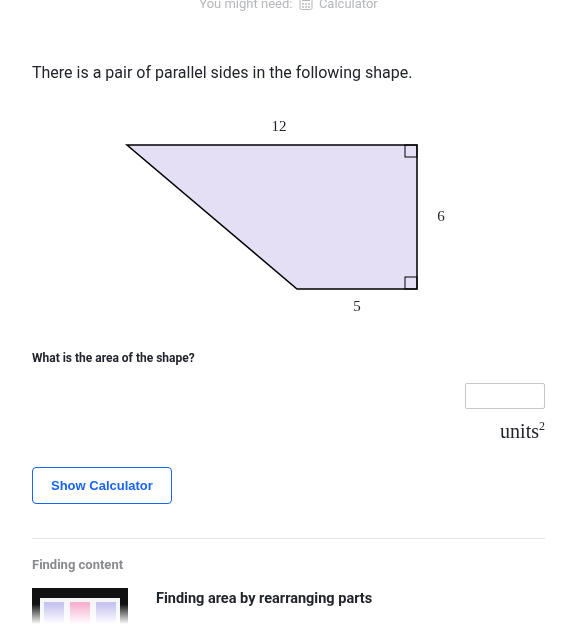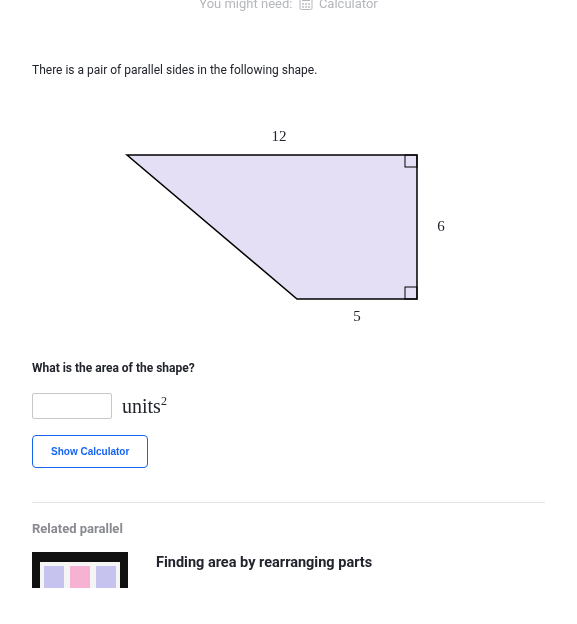--- a/index.html
+++ b/index.html
@@ -24,67 +24,68 @@
     white-space: nowrap;
     overflow: hidden;
   }
   .hint-row .calc-mini {
     display: inline-block;
     width: 14px; height: 14px;
     vertical-align: -2px;
     margin: 0 3px;
   }
   .prompt {
-    font-size: 12px;
+    font-size: 16px;
     margin-top: 50px;
     line-height: 1.5;
   }
   .figure-wrap {
     display: flex;
     justify-content: center;
-    margin-top: 44px;
+    margin-top: 28px;
     margin-bottom: 28px;
   }
   .question {
     font-size: 12px;
     font-weight: 700;
     margin-top: 8px;
   }
   .answer-row {
     margin-top: 18px;
     display: flex;
-    align-items: center;
+    align-items: flex-end;
     gap: 10px;
     font-family: "Times New Roman", Georgia, serif;
+    flex-direction: column;
   }
   .answer-input {
     width: 80px;
     height: 26px;
     border: 1px solid #c7c7c7;
     border-radius: 2px;
     font-size: 14px;
     padding: 2px 4px;
   }
   .units {
     font-size: 20px;
     color: #21242c;
   }
   .units sup {
     font-size: 12px;
     vertical-align: super;
   }
   .show-calc-btn {
-    margin-top: 16px;
+    margin-top: 24px;
     display: inline-block;
     border: 1px solid #1865f2;
     color: #1865f2;
     background: #fff;
     border-radius: 4px;
     padding: 10px 18px;
-    font-size: 10px;
+    font-size: 13px;
     font-weight: 600;
     cursor: pointer;
   }
   .divider {
     border: none;
     border-top: 1px solid #e3e4e6;
     margin: 34px 0 18px 0;
   }
   .related-label {
     font-size: 13px;
@@ -182,21 +183,21 @@
     <input class="answer-input" type="text" value="" style="">
     <span class="units">
       <span>units</span><sup>2</sup>
     </span>
   </div>
 
   <button class="show-calc-btn">Show Calculator</button>
 
   <hr class="divider">
 
-  <div class="related-label">Related parallel</div>
+  <div class="related-label">Finding content</div>
 
   <div class="related-item">
     <div class="thumb">
       <div class="inner">
         <div class="sq a"></div>
         <div class="sq b"></div>
         <div class="sq a"></div>
       </div>
     </div>
     <div class="related-title">Finding area by rearranging parts</div>

